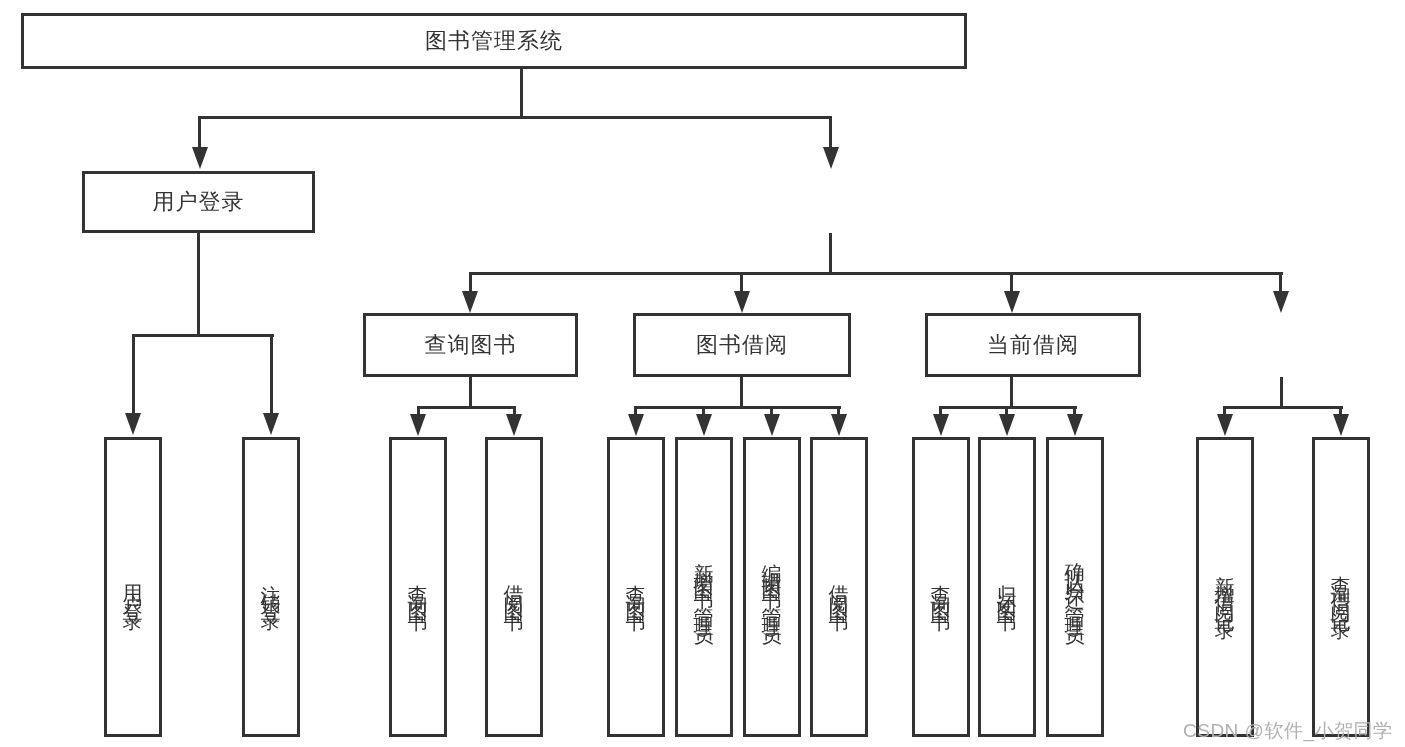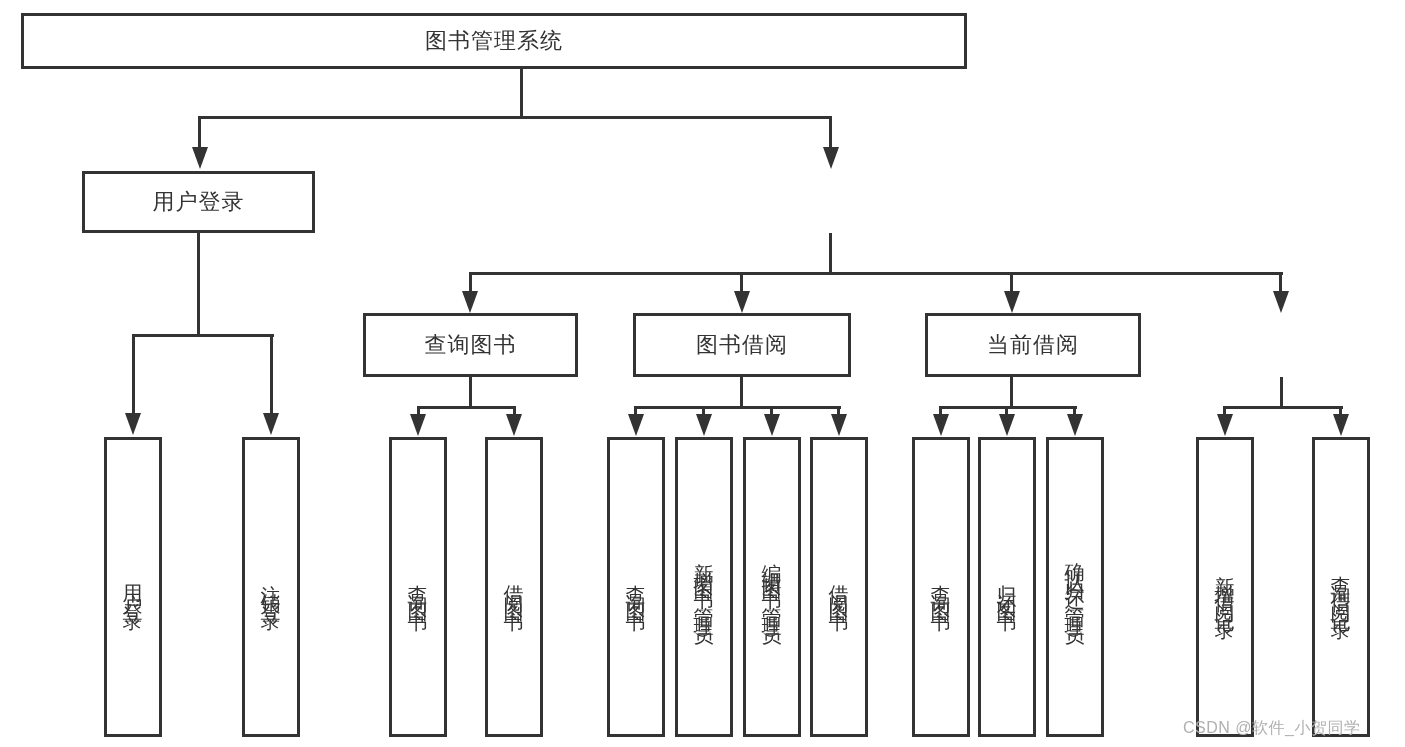--- a/index.html
+++ b/index.html
@@ -48,21 +48,21 @@
     position: absolute;
     width: 0; height: 0;
     border-left: 8px solid transparent;
     border-right: 8px solid transparent;
     border-top: 22px solid var(--line, #333);
   }
   .watermark {
     position: absolute;
     left: 1183px;
     top: 718px;
-    font-size: 16px;
+    font-size: 19px;
     letter-spacing: 0.5px;
     color: var(--watermark, #b0b0b0);
     z-index: 5;
     white-space: nowrap;
   }
 </style>
 </head>
 <body>
 
 <div class="canvas">

